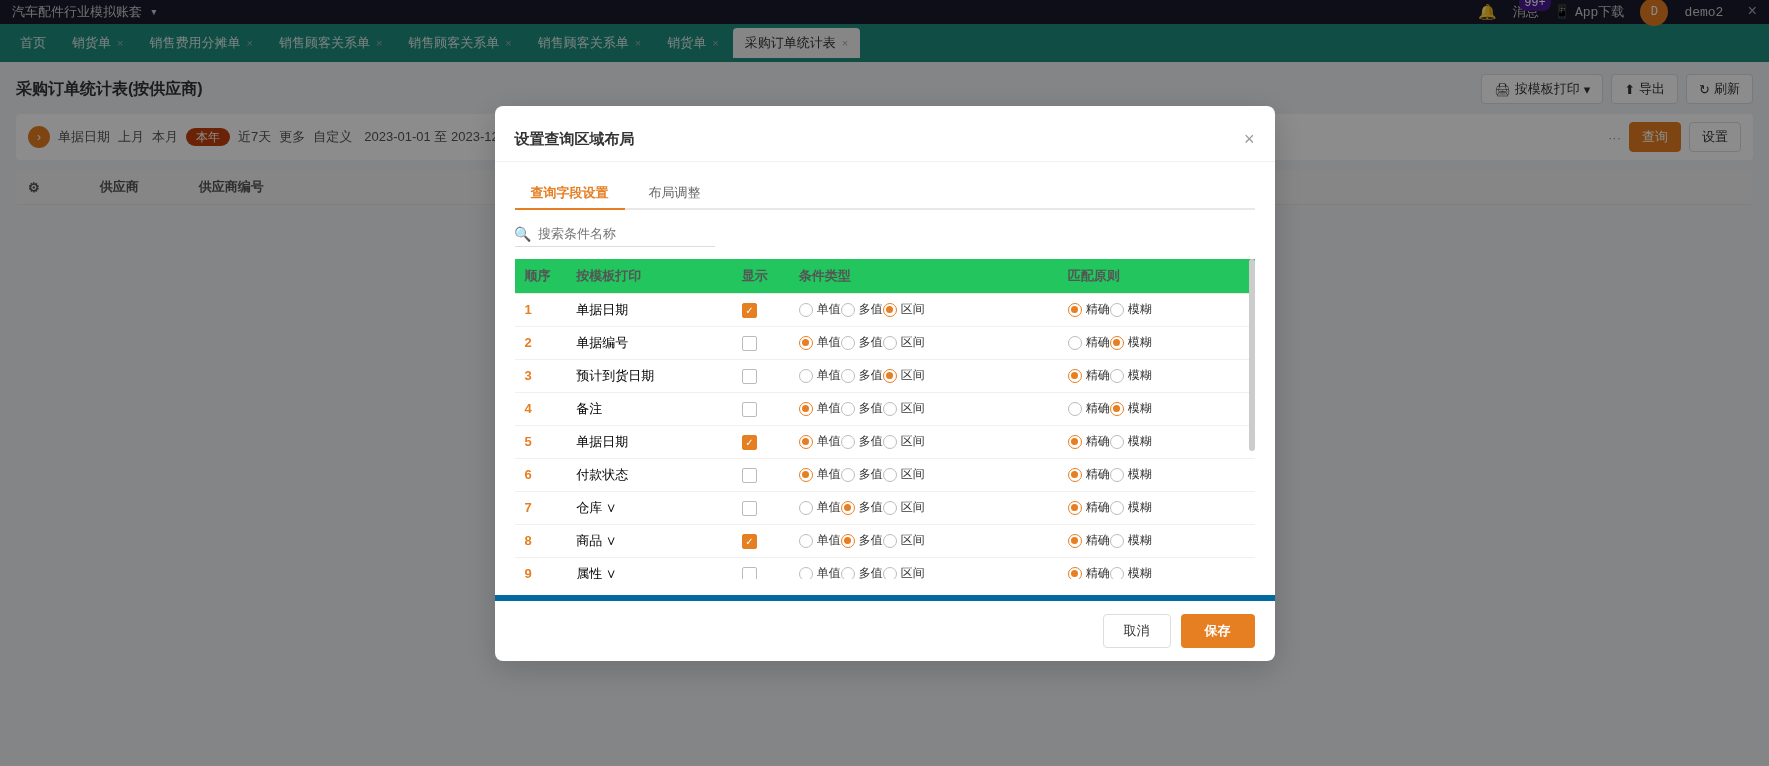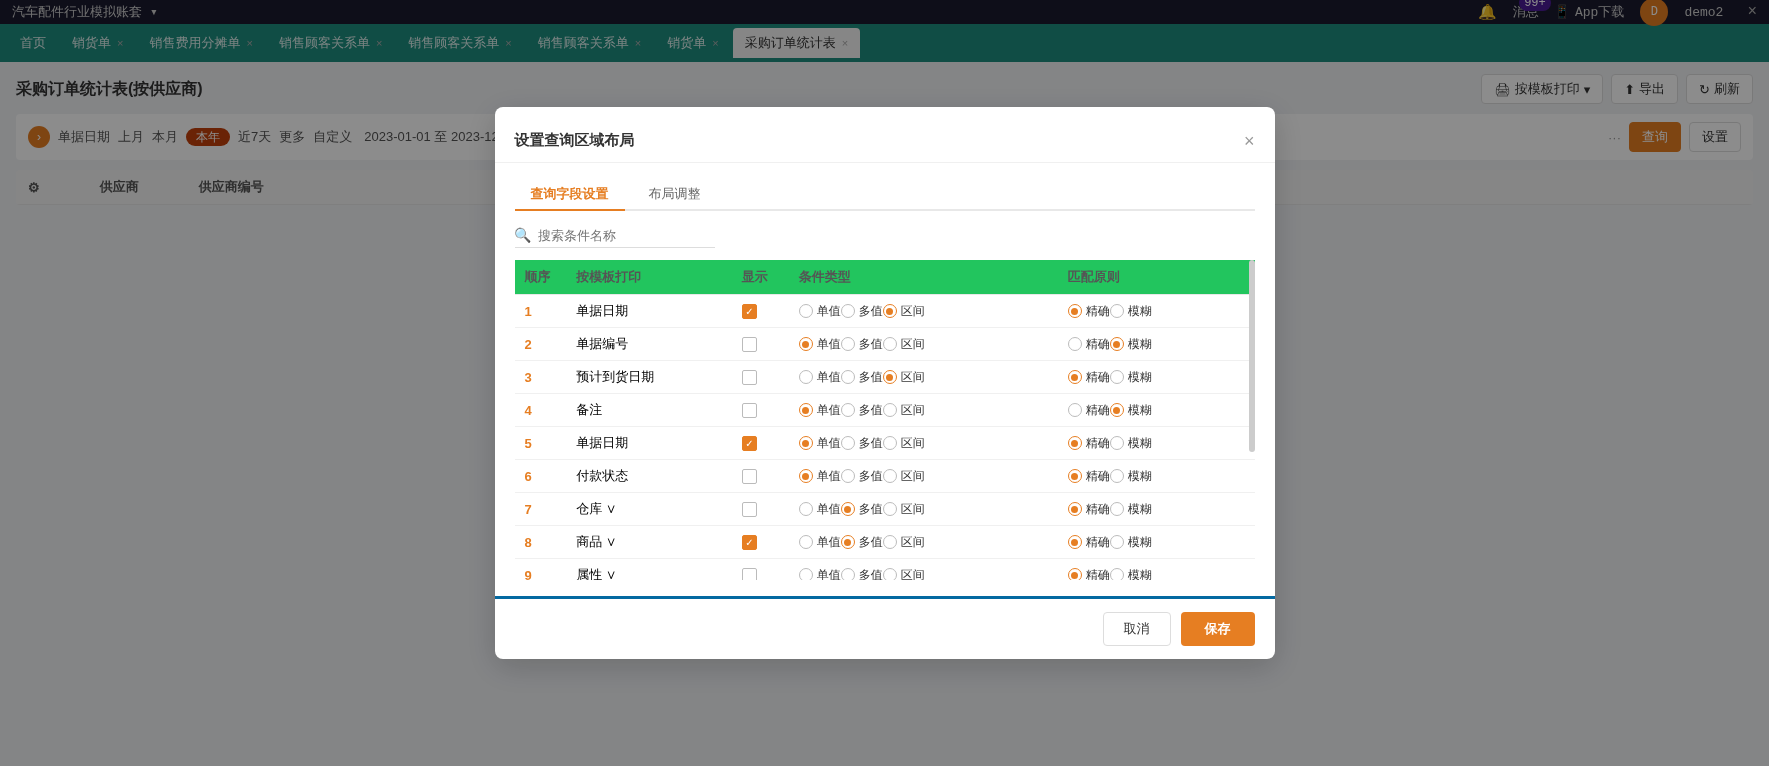--- a/index.html
+++ b/index.html
@@ -330,21 +330,21 @@
       overflow-y: auto;
       max-height: 320px;
       flex: 1;
     }
 
     .modal-footer {
       display: flex;
       justify-content: flex-end;
       padding: 13px 20px;
       gap: 10px;
-      border-top: 3px solid #0369a1;
+      border-top: 6px solid #0369a1;
     }
     .btn-cancel {
       padding: 7px 20px;
       border: 1px solid #ddd;
       border-radius: 4px;
       background: white;
       color: #333;
       cursor: pointer;
       font-size: 13px;
     }

